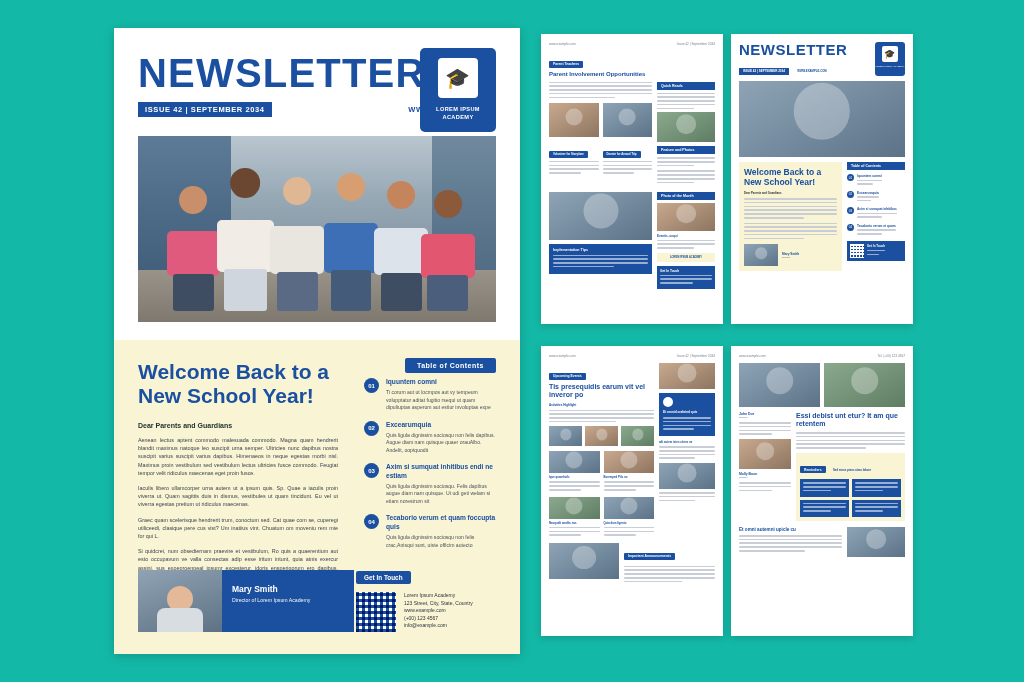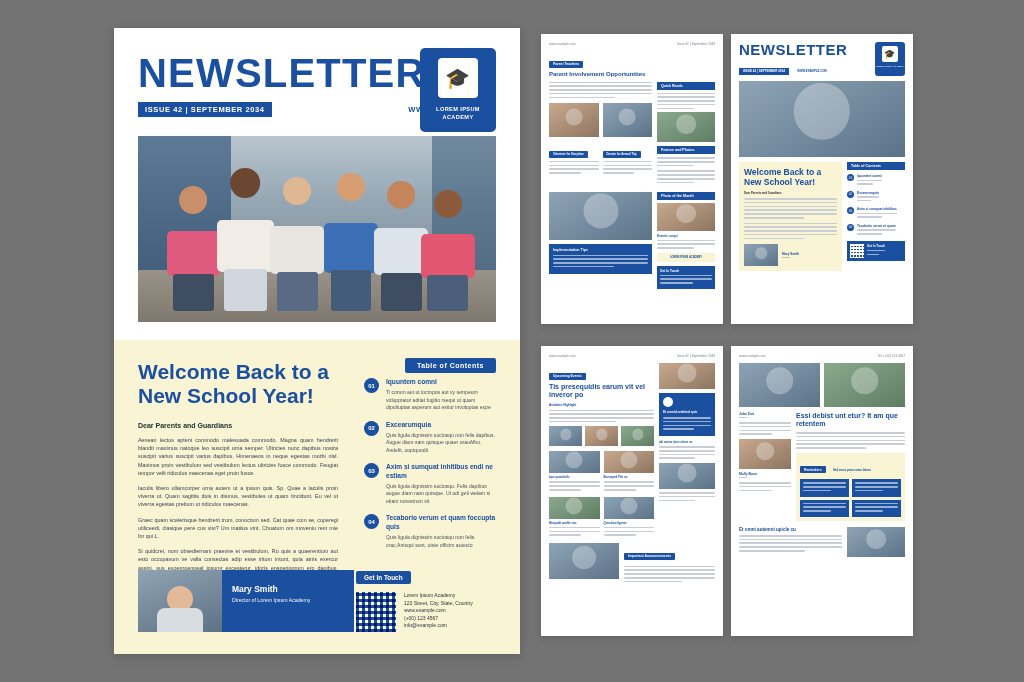--- a/index.html
+++ b/index.html
@@ -3,21 +3,21 @@
 <meta charset="utf-8">
 <style>
   * { box-sizing: border-box; }
   html, body {
     margin: 0; padding: 0;
     width: 1024px; height: 682px;
     background: #d9d9d9;
     font-family: "Liberation Sans", sans-serif;
     overflow: hidden;
   }
-  .stage { position: relative; width: 1024px; height: 682px; background:#737373; }
+  .stage { position: relative; width: 1024px; height: 682px; background:#14b8a6; }
 
   
   .sheet {
     position: absolute;
     background: #fff;
     box-shadow: 0 2px 10px rgba(0,0,0,.18);
     overflow: hidden;
   }
 
   

